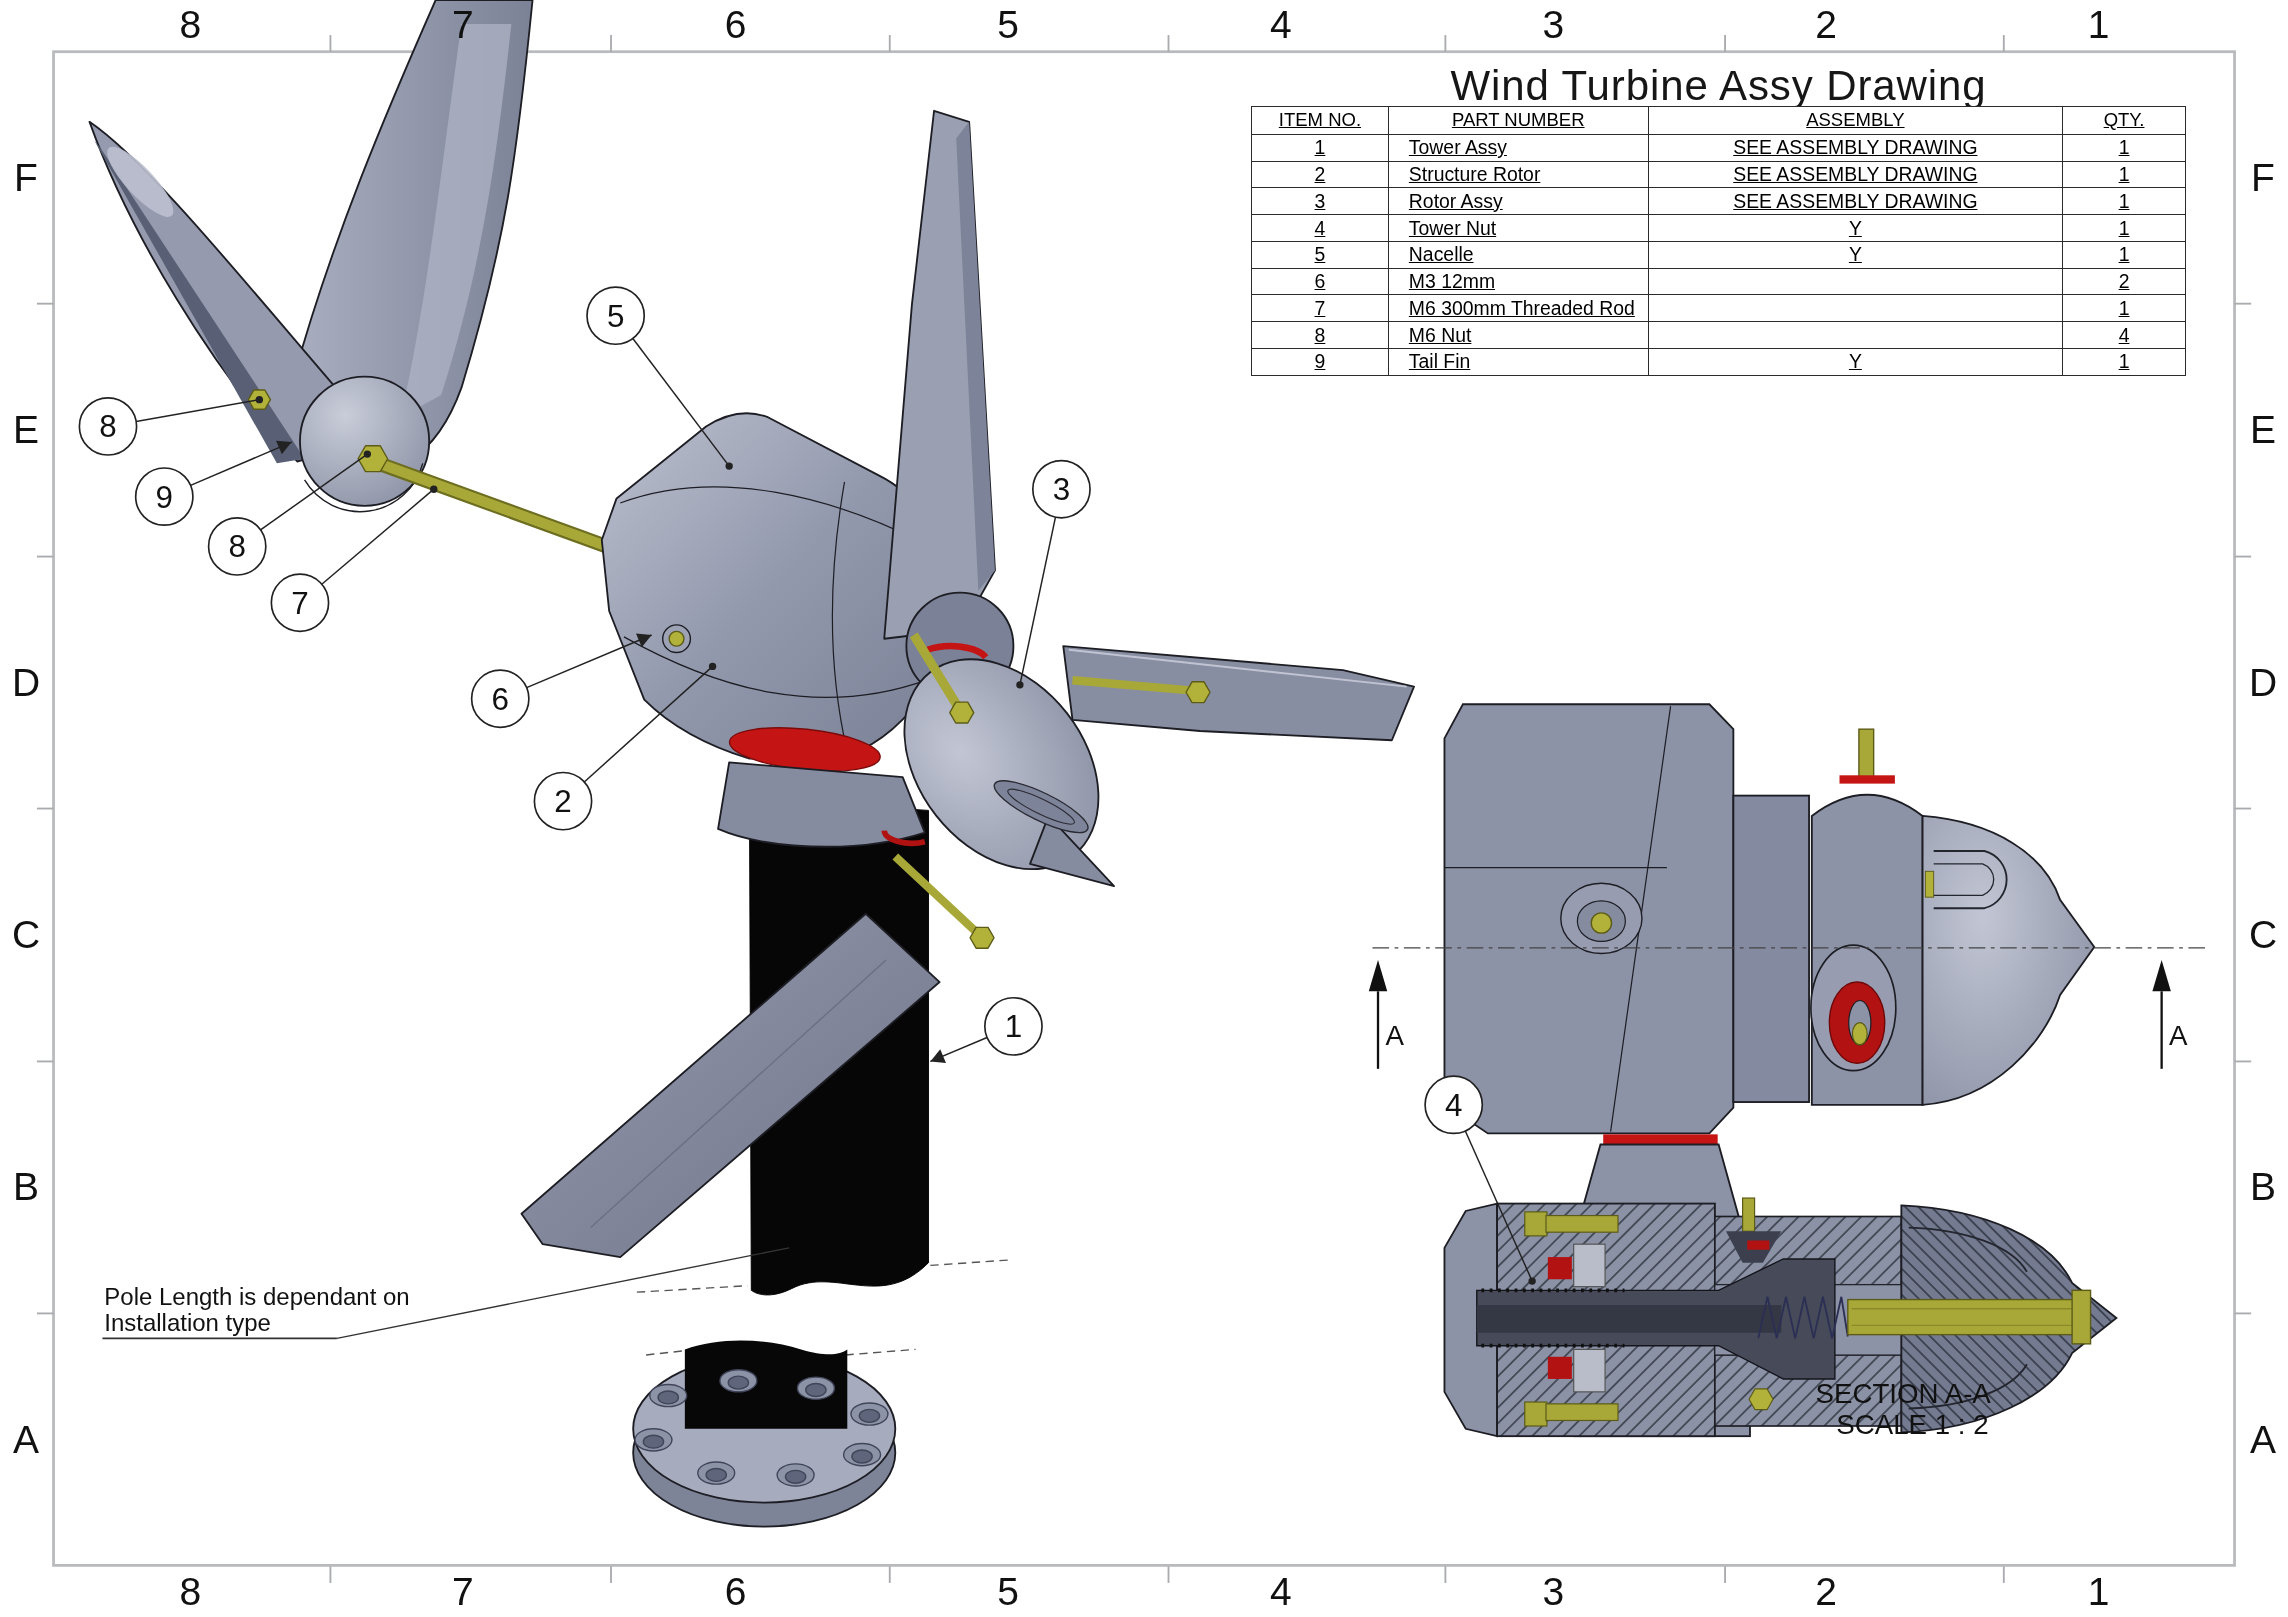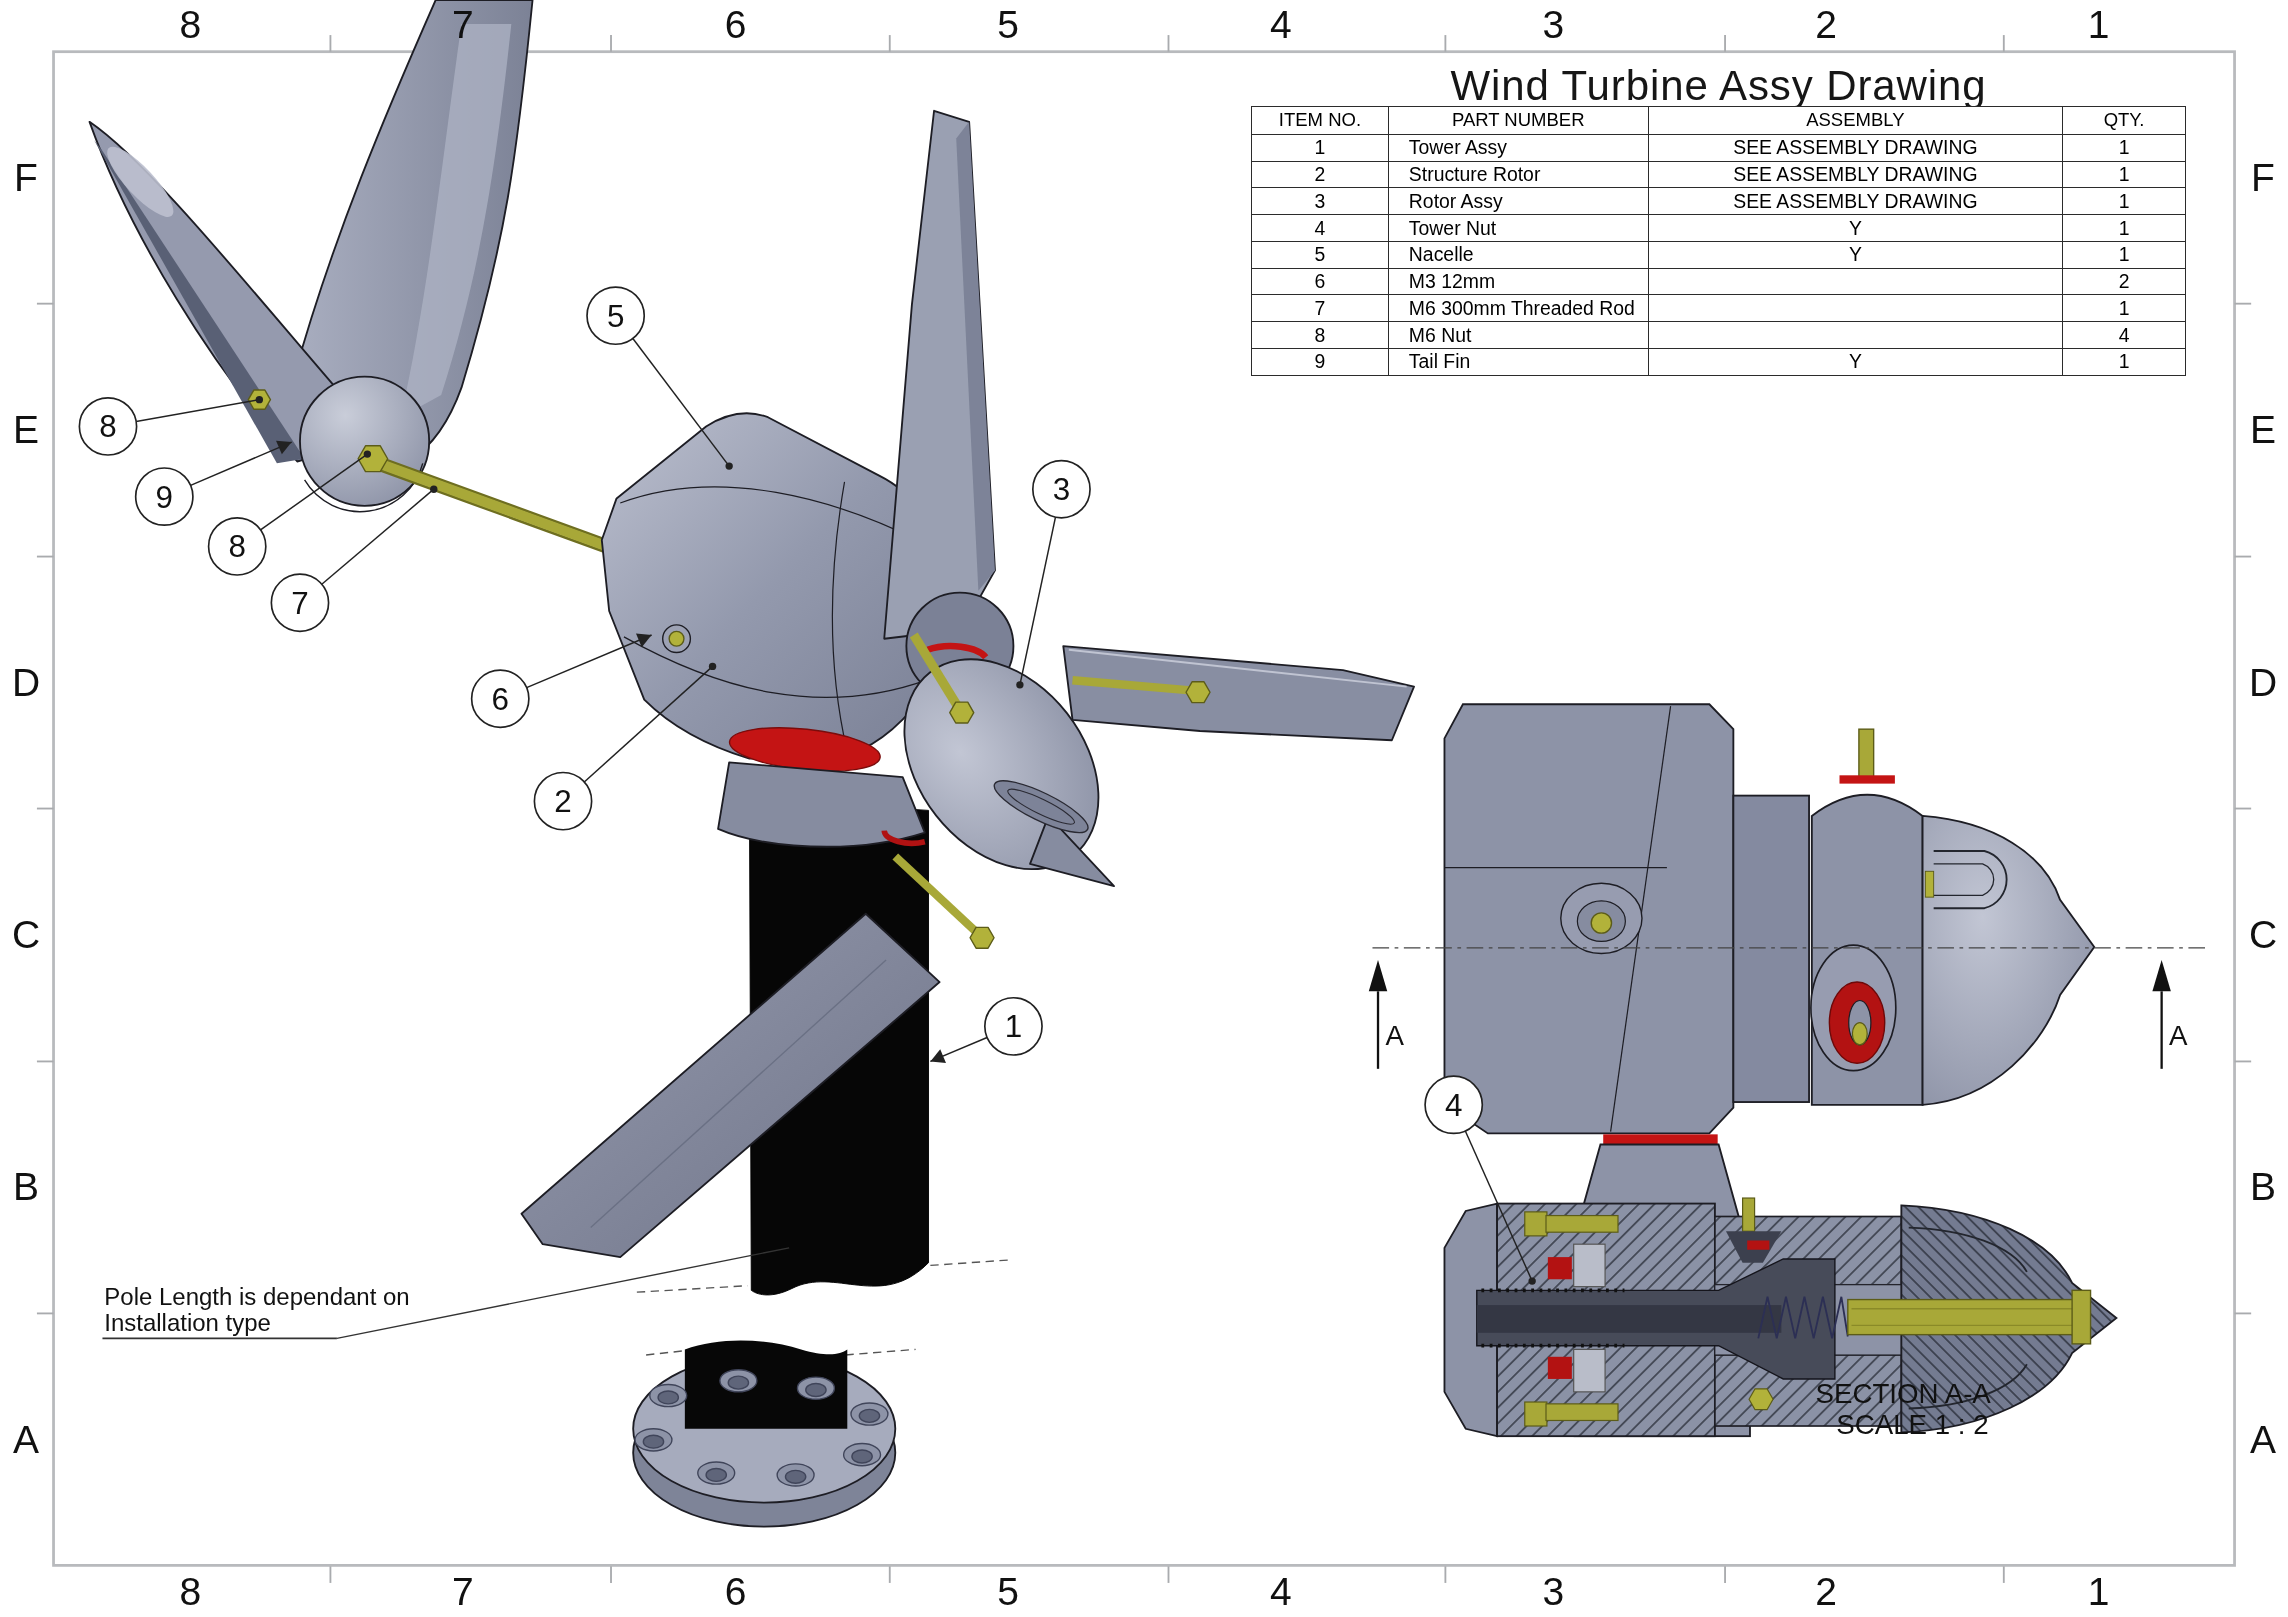--- a/index.html
+++ b/index.html
@@ -14,21 +14,21 @@
   .zone-row.bottom{top:1568px;height:48px;}
   .zone-col{position:absolute;top:52px;height:1514px;width:52px;display:flex;flex-direction:column;}
   .zone-col.left{left:0;}
   .zone-col.right{left:2237px;}
   .zone-label{flex:1;display:flex;align-items:center;justify-content:center;
               font-size:39px;color:#111;}
 
   
   #bom{position:absolute;left:1251px;top:106px;width:935px;border-collapse:collapse;
        font-size:19.4px;color:#000;background:transparent;}
-  #bom th,#bom td{border:1.5px solid #2b2b2b;padding:0.9px 3.7px;height:24px;background:#fff;}
+  #bom th,#bom td{border:1.5px solid #2b2b2b;padding:0.9px 3.7px;height:24px;background:#fff;text-decoration:underline;}
   #bom th{font-weight:normal;font-size:18.5px;text-align:center;height:25px;}
   #bom td{text-align:center;}
   #bom td.part{text-align:left;padding-left:20px;}
   #title-block{position:absolute;left:1251px;top:54px;width:935px;text-align:center;
                font-size:42px;letter-spacing:0.9px;color:#161616;margin-top:8px;}
 </style>
 </head>
 <body>
 
 <div id="sheet">

